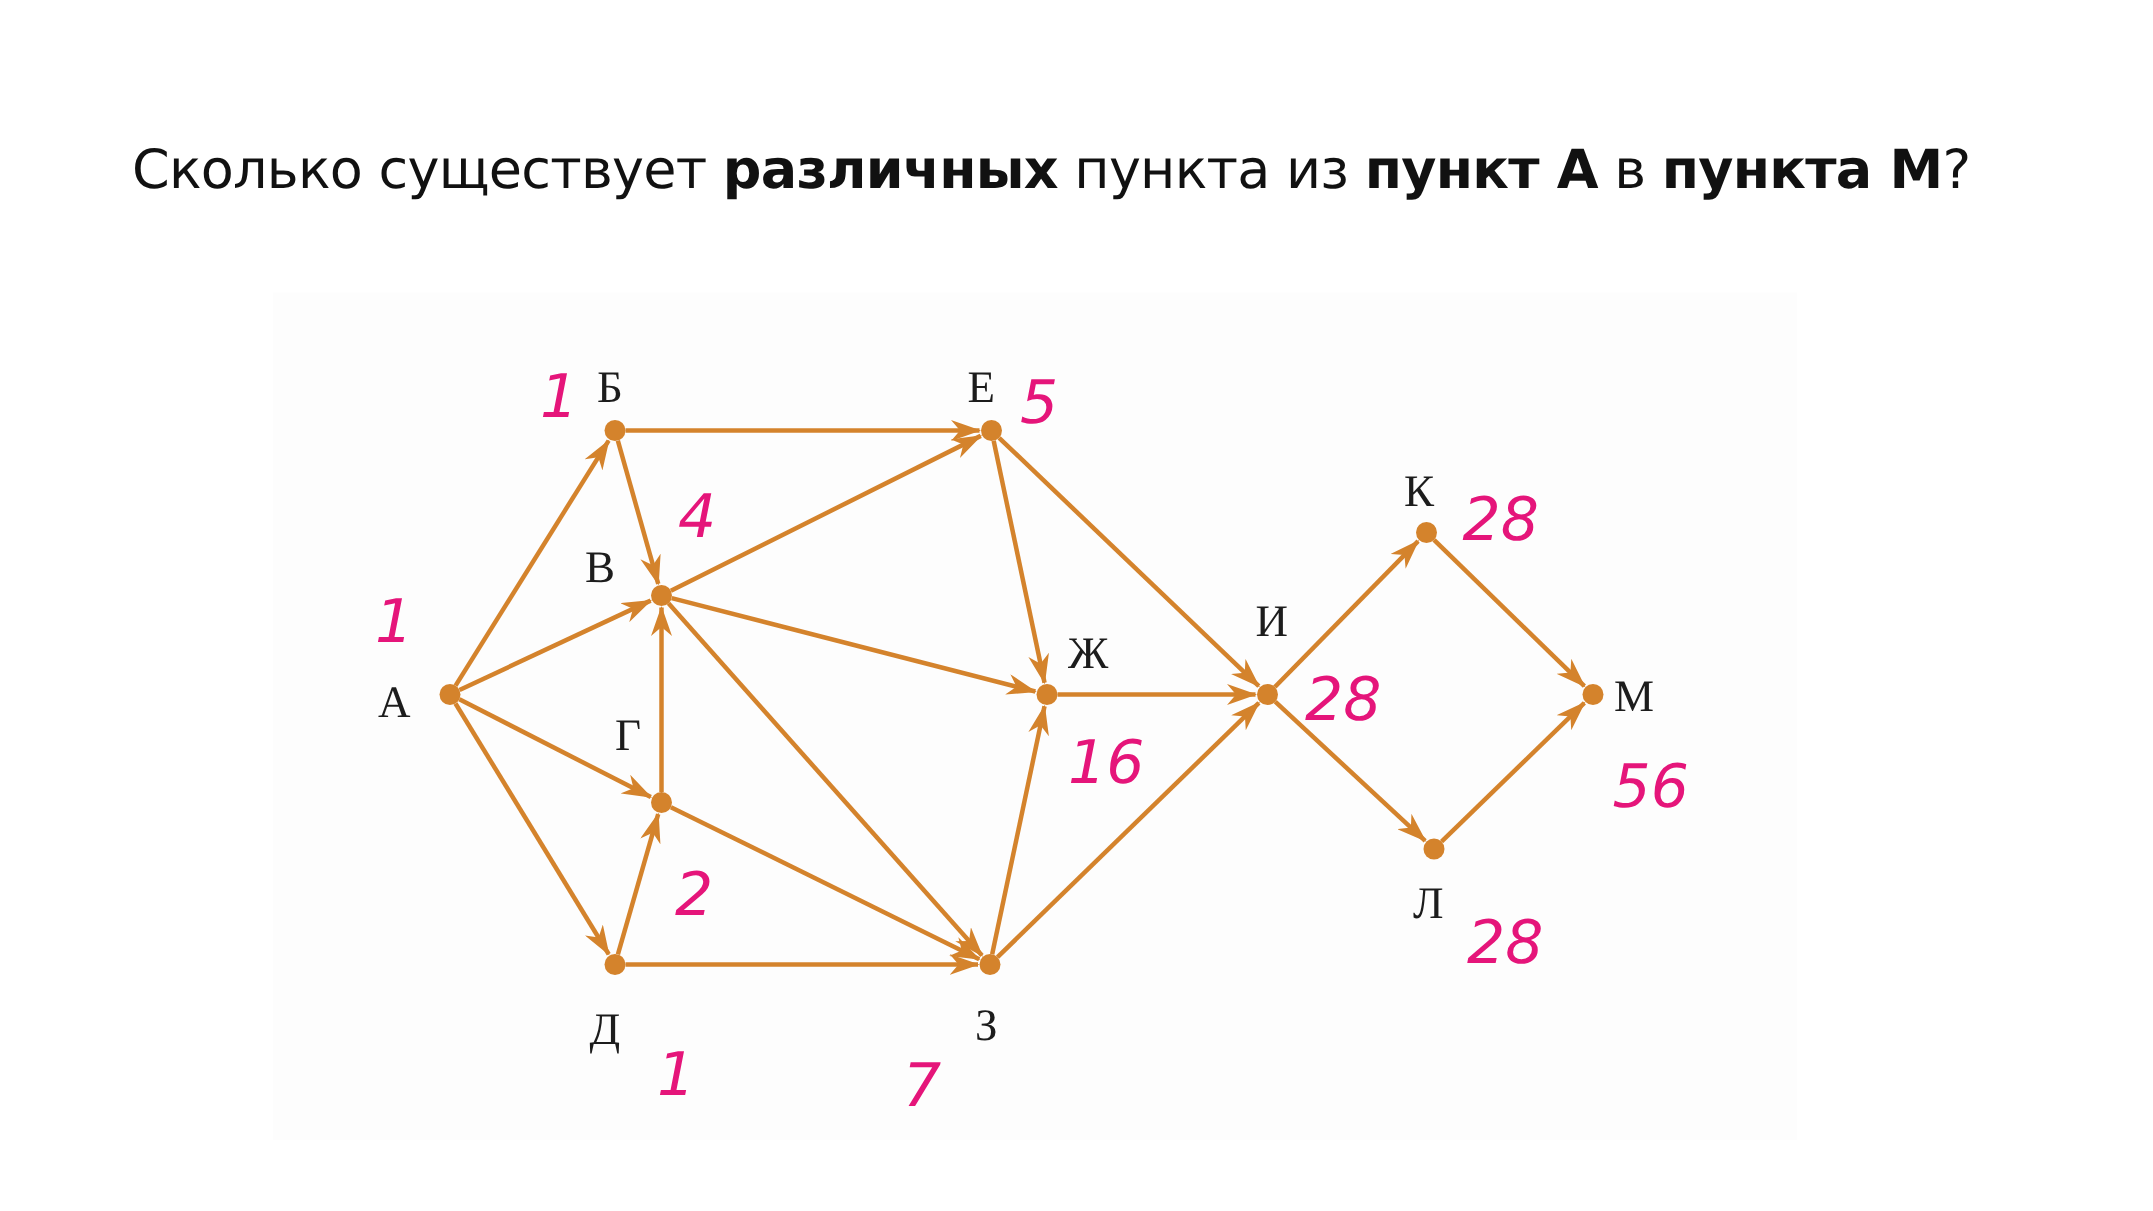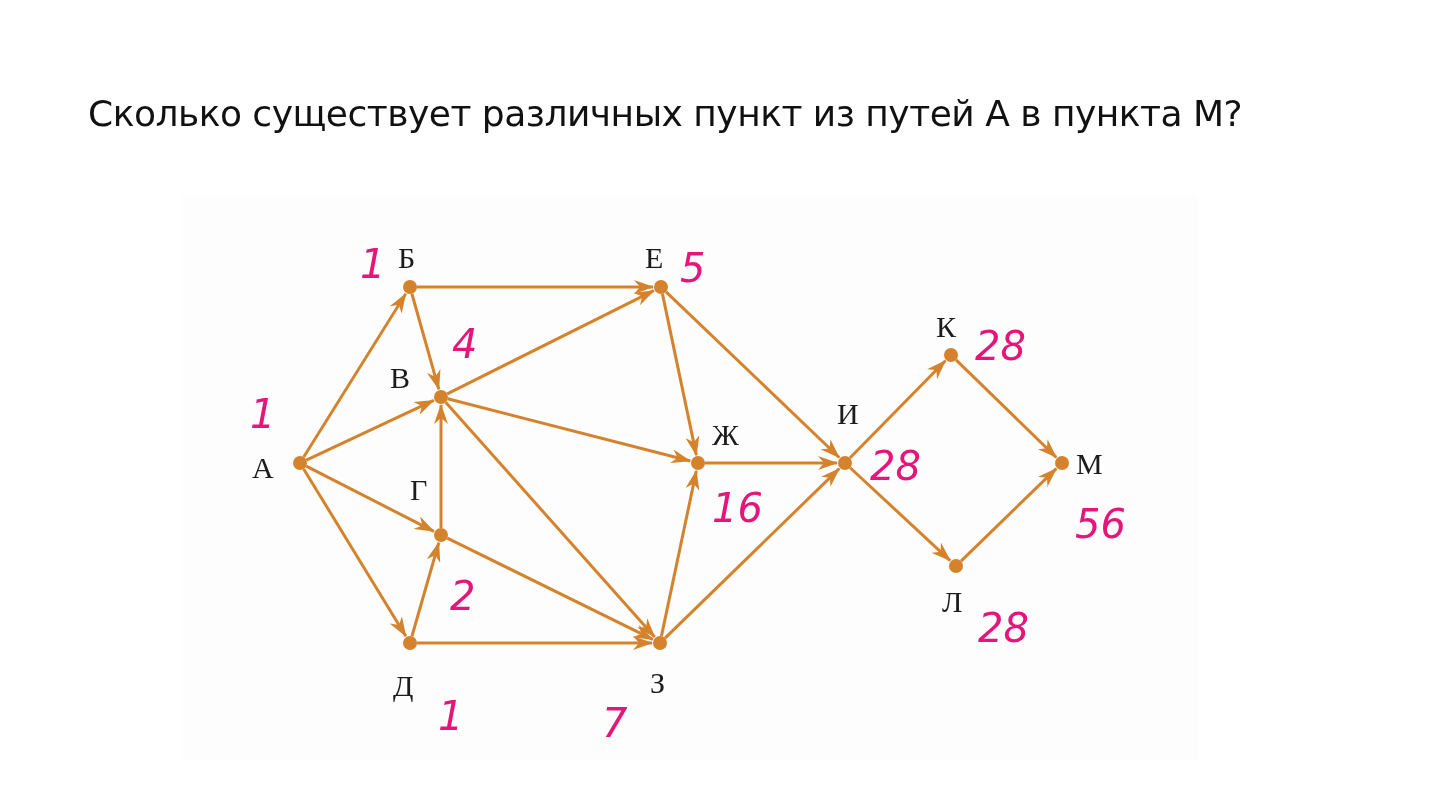--- a/index.html
+++ b/index.html
@@ -2,33 +2,33 @@
 <html><head>
 <meta charset="utf-8">
 <style>
   html, body { margin: 0; padding: 0; background: #ffffff; }
   body { width: 1435px; height: 807px; position: relative; overflow: hidden; }
   .title {
     position: absolute; left: 88px; top: 93px; width: 1300px;
     font-family: "DejaVu Sans", "Liberation Sans", sans-serif;
     font-size: 36px; color: #111111; letter-spacing: -0.5px; white-space: nowrap;
   }
-  .title b { font-weight: normal; }
+  .title b { font-weight: bold; }
   .frame {
     position: absolute; left: 182px; top: 195px; width: 1016px; height: 565px;
     background: #fdfdfd;
   }
   svg.graph { position: absolute; left: 0; top: 0; }
   .node-label { font-family: "Liberation Serif", "DejaVu Serif", serif; font-size: 30px; fill: #1c1c1c; }
   .count { font-family: "DejaVu Sans", sans-serif; font-size: 40px; fill: #e5157a; font-style: italic; }
 </style>
 </head>
 <body>
 
-<div class="title" id="title"><span>Сколько существует </span><b>различных</b><span> пункт из </span><b>путей А</b><span> в </span><b>пункта М</b><span>?</span></div>
+<div class="title" id="title"><span>Сколько существует </span><b>различных</b><span> пункта из </span><b>пункт А</b><span> в </span><b>пункта М</b><span>?</span></div>
 
 <div class="frame"></div>
 
 <svg class="graph" width="1435" height="807" id="graph">
   <defs>
     <marker id="arrow" viewBox="0 0 20 14" refX="19" refY="7" markerWidth="20" markerHeight="14" markerUnits="userSpaceOnUse" orient="auto">
       <path d="M0,0 L20,7 L0,14 L6,7 Z" fill="#d4832c"></path>
     </marker>
   </defs>
   <g id="edges">

